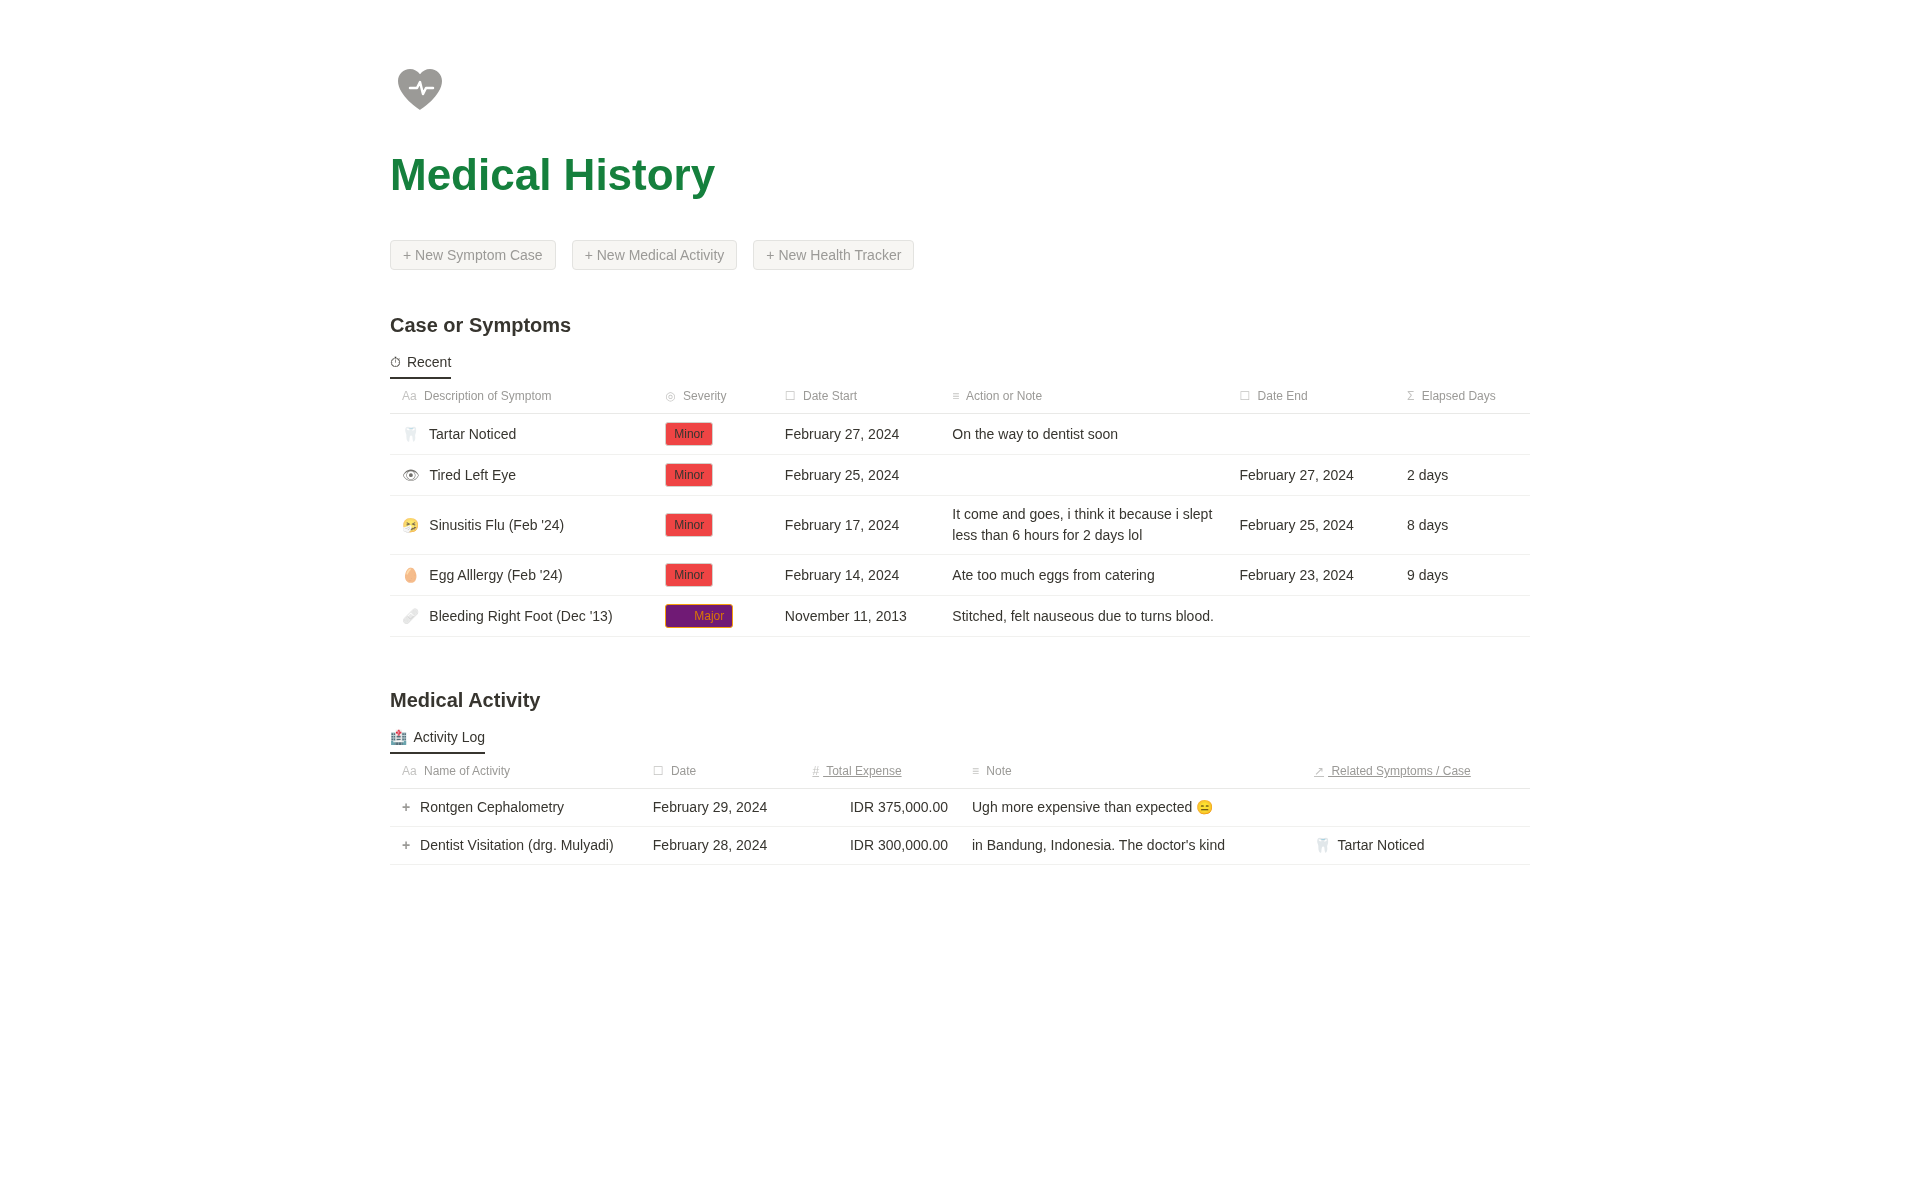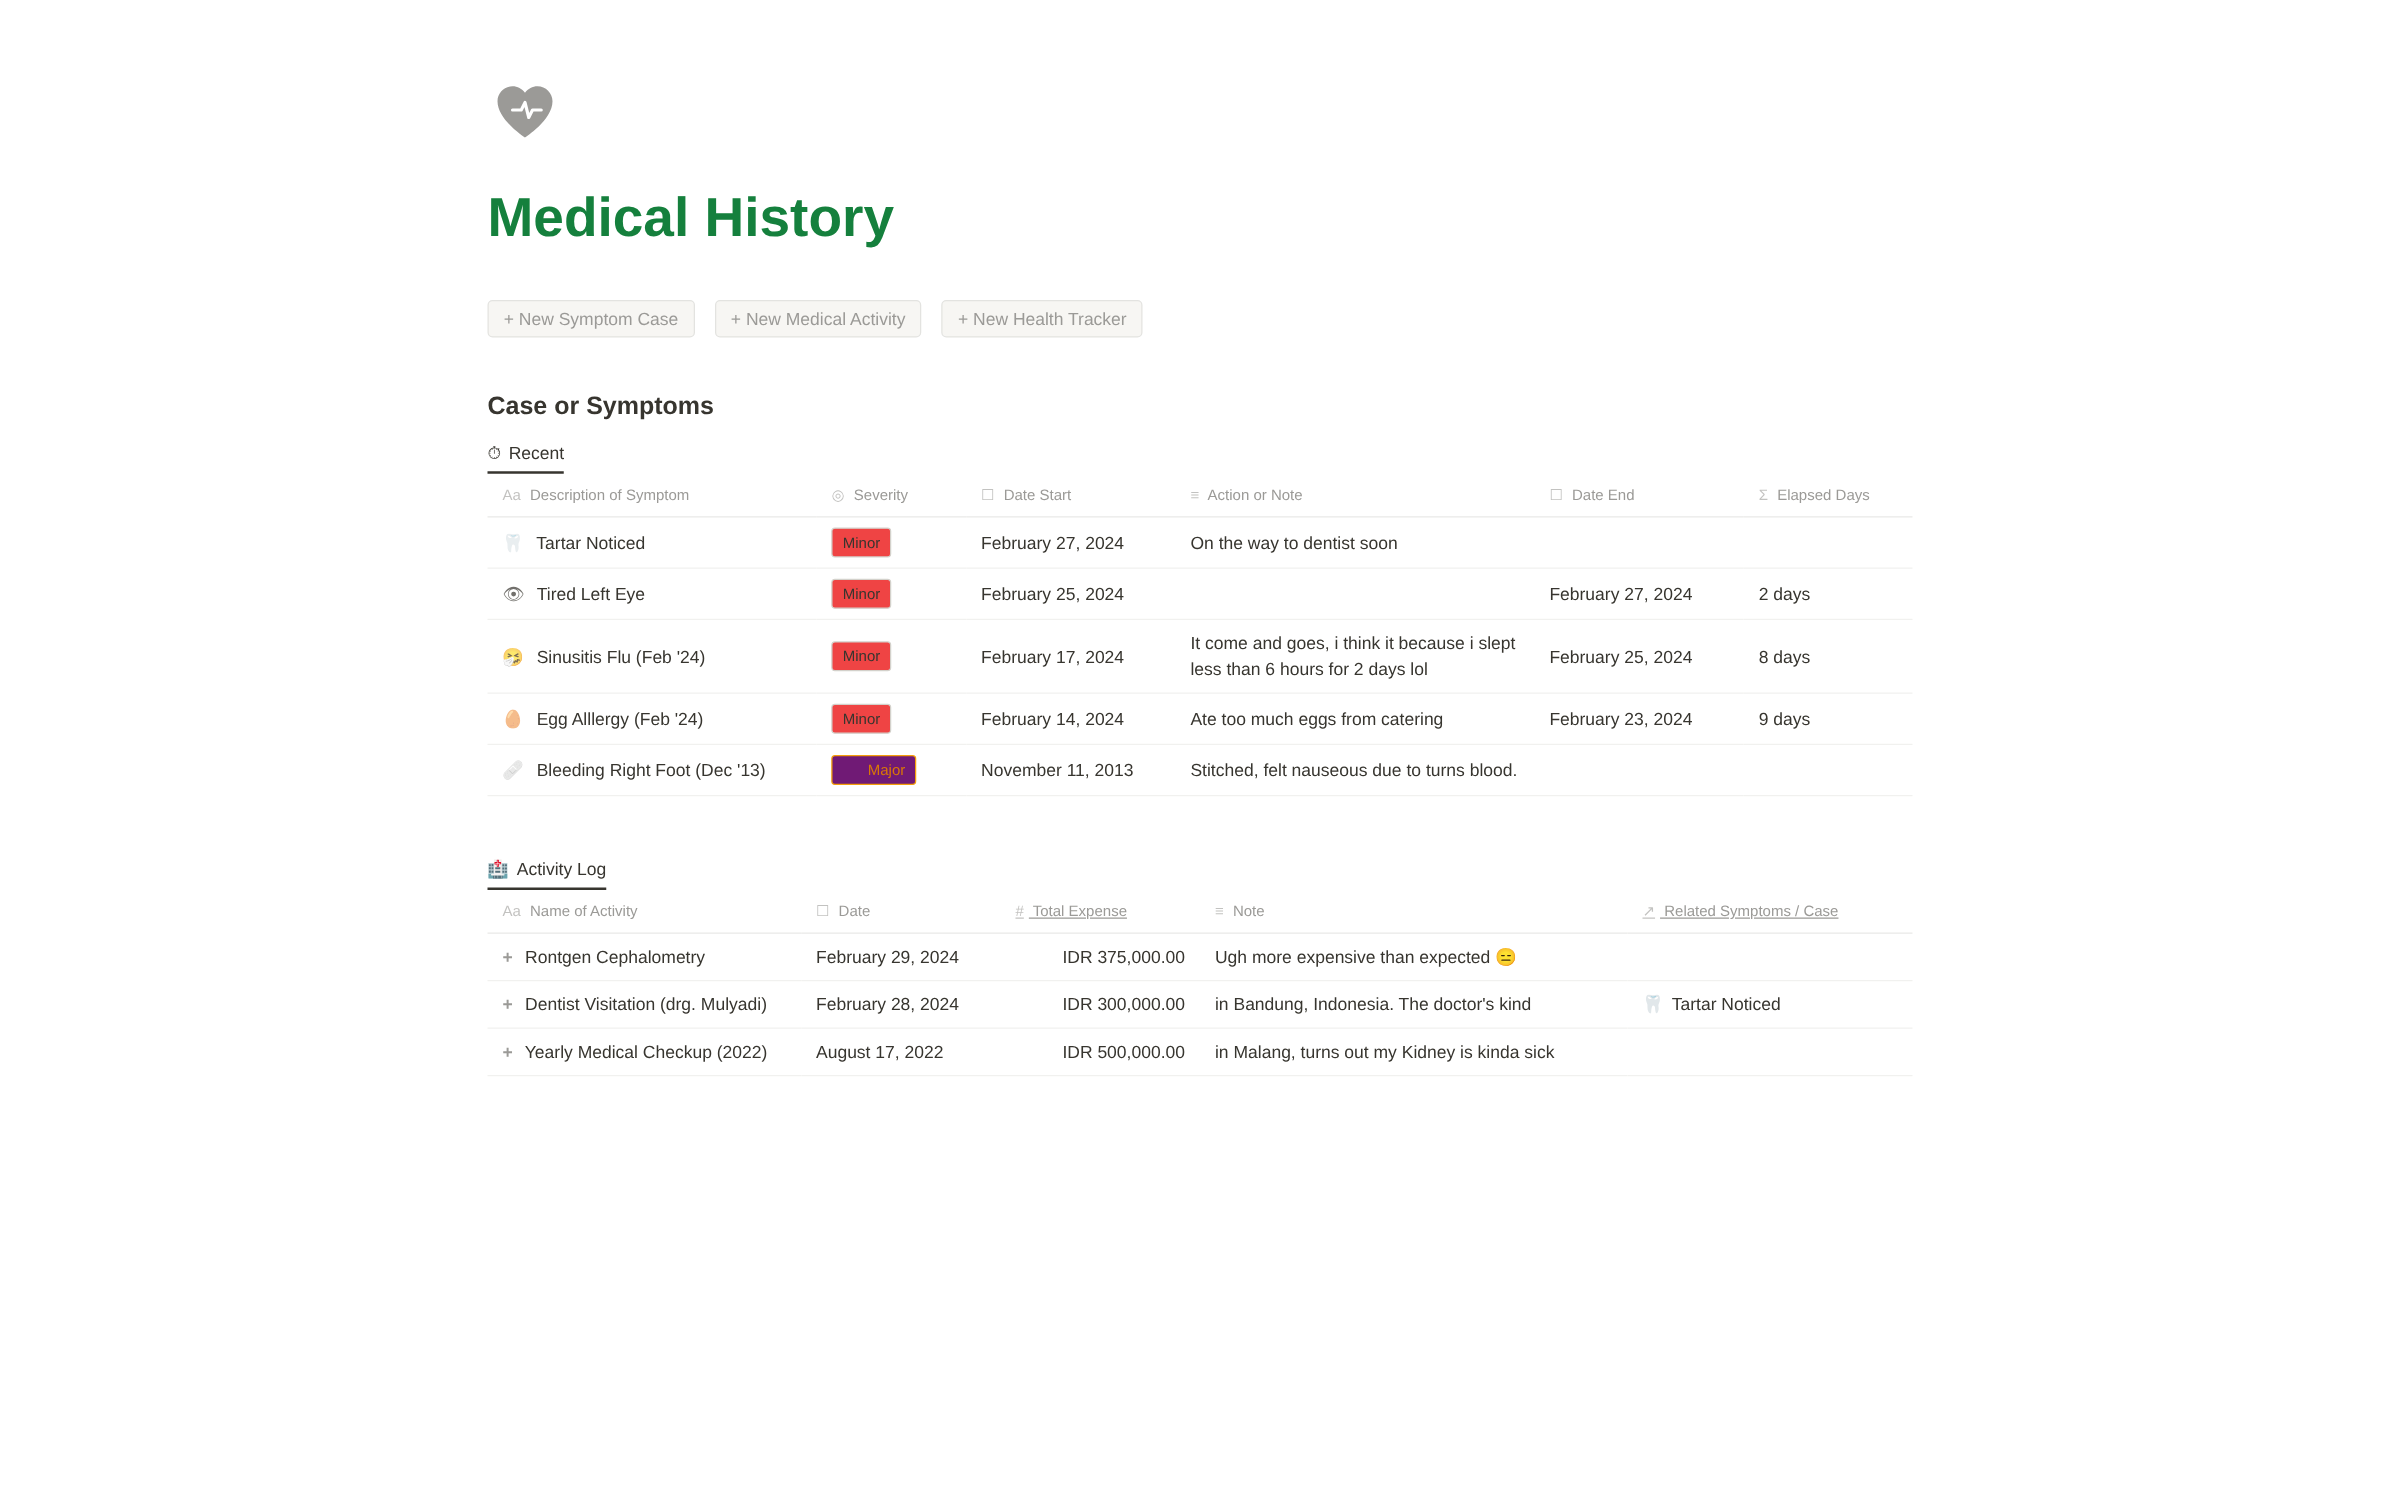--- a/index.html
+++ b/index.html
@@ -295,20 +295,21 @@
       <td>November 11, 2013</td>
       <td>Stitched, felt nauseous due to turns blood.</td>
       <td></td>
       <td></td>
     </tr>
         </tbody>
     </table>
   </div>
 
   <div class="section-gap">
+    <h2 class="section-title">Medical Activity</h2>
 
     <div class="tab-bar">
       <span>🏥</span>
       <span class="tab-label">Activity Log</span>
     </div>
 
     <table class="table-wrapper">
       <thead>
         <tr class="table-header-row">
           <th class="col-name-activity">
@@ -352,27 +353,17 @@
       <td>February 28, 2024</td>
       <td class="right-align">IDR 300,000.00</td>
       <td>in Bandung, Indonesia. The doctor's kind</td>
       <td>
               <span class="related-case">
            <span>🦷</span>
            <span>Tartar Noticed</span>
          </span>
             </td>
     </tr>
-          <tr class="table-body-row">
-      <td>
-        <span class="activity-plus">+</span>
-        <span>Yearly Medical Checkup (2022)</span>
-      </td>
-      <td>August 17, 2022</td>
-      <td class="right-align">IDR 500,000.00</td>
-      <td>in Malang, turns out my Kidney is kinda sick</td>
-      <td></td>
-    </tr>
         </tbody>
     </table>
   </div>
 
 </div>
 
 </body></html>

